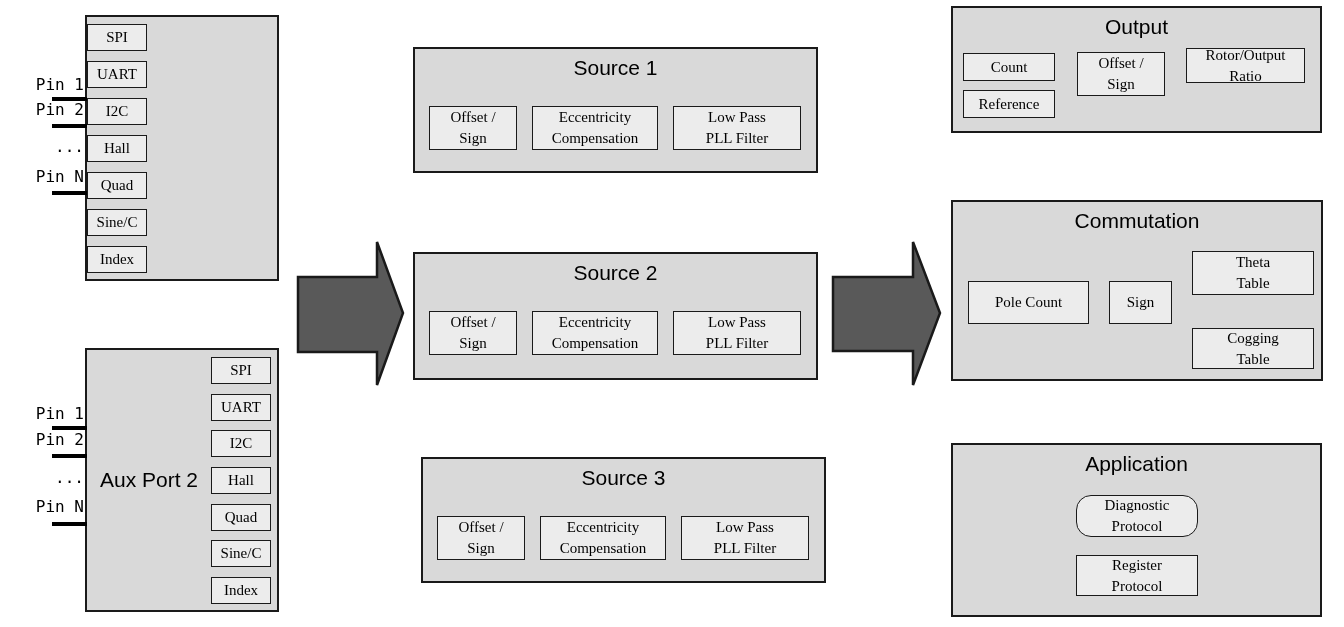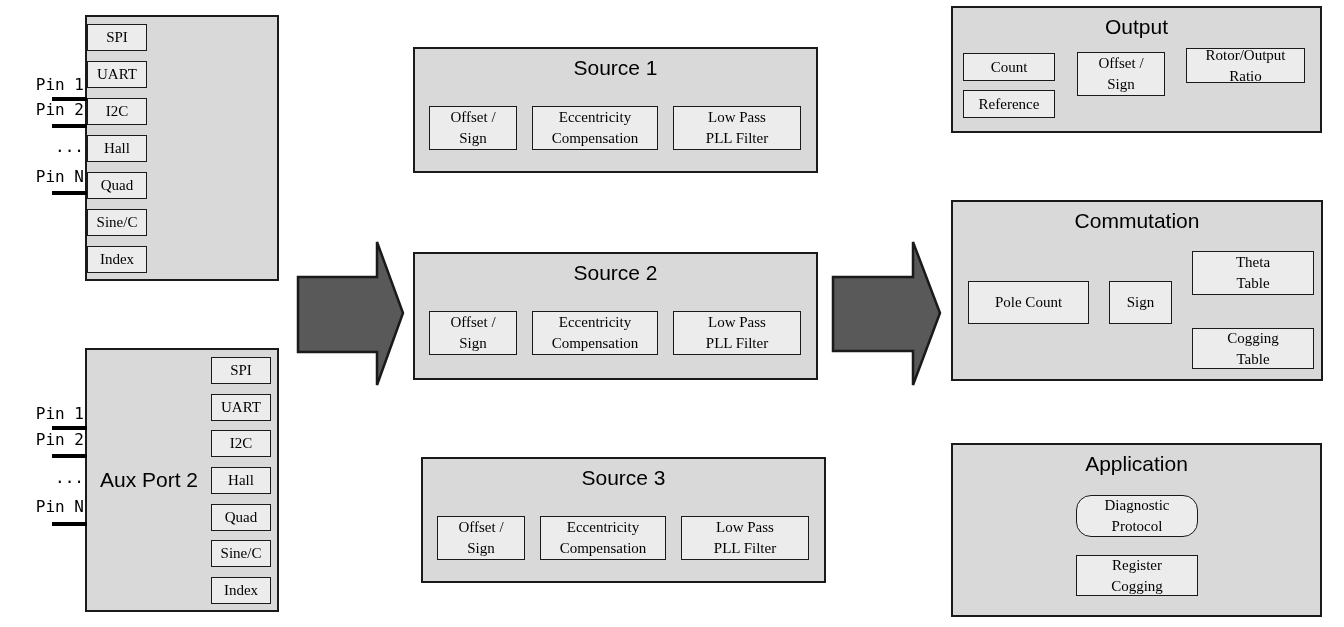--- a/index.html
+++ b/index.html
@@ -136,16 +136,16 @@
 Table</div>
     <div class="sbox abs" style="left:239px;top:116px;width:122px;height:41px;margin-top:10px;">Cogging
 Table</div>
   </div>
 
   <div class="block" style="left:951px;top:443px;width:371px;height:174px;">
     <div class="panel-title">Application</div>
     <div class="sbox abs" style="left:123px;top:50px;width:122px;height:42px;border-radius:15px;">Diagnostic
 Protocol</div>
     <div class="sbox abs" style="left:123px;top:110px;width:122px;height:41px;">Register
-Cogging</div>
+Protocol</div>
   </div>
 
 </div>
 
 </body></html>

